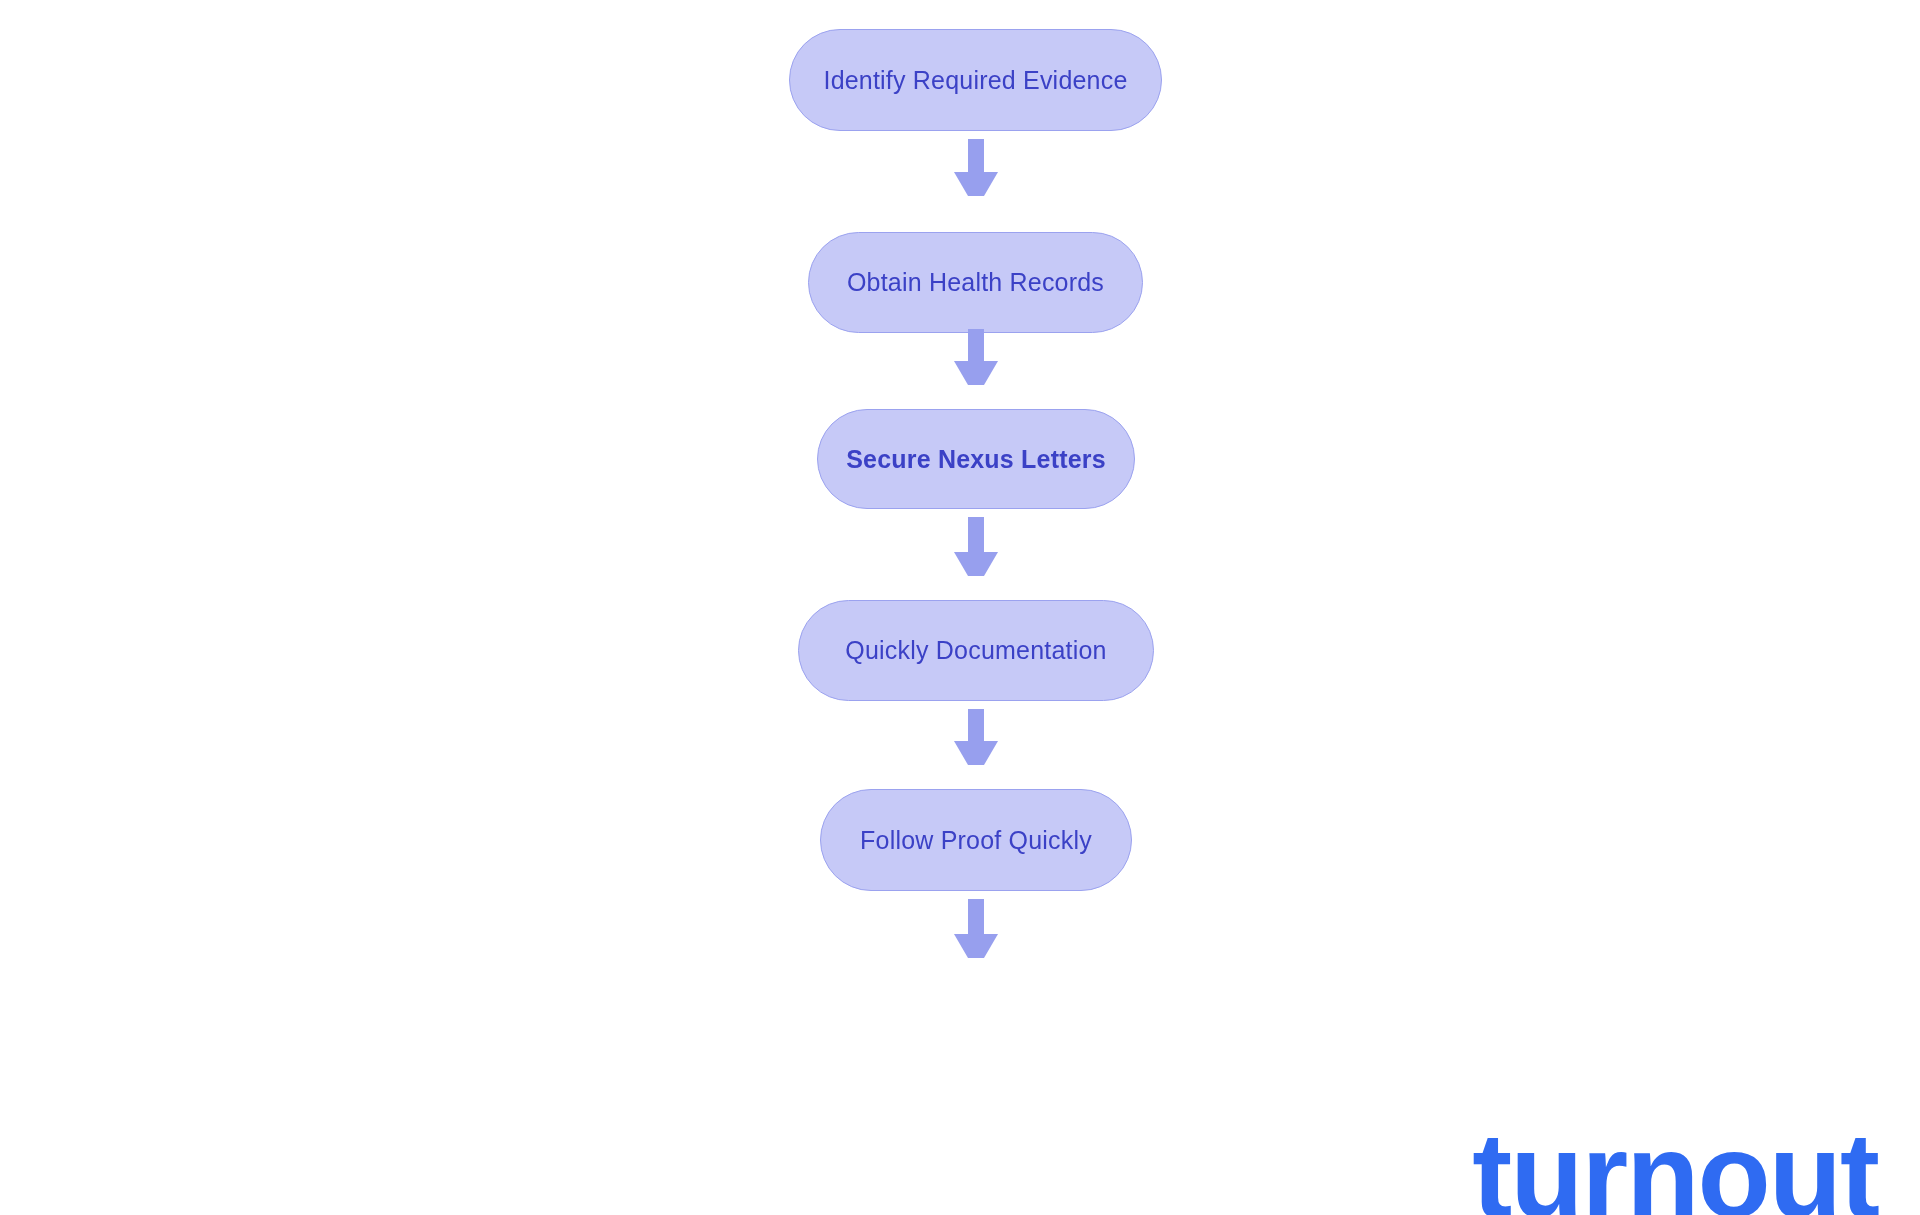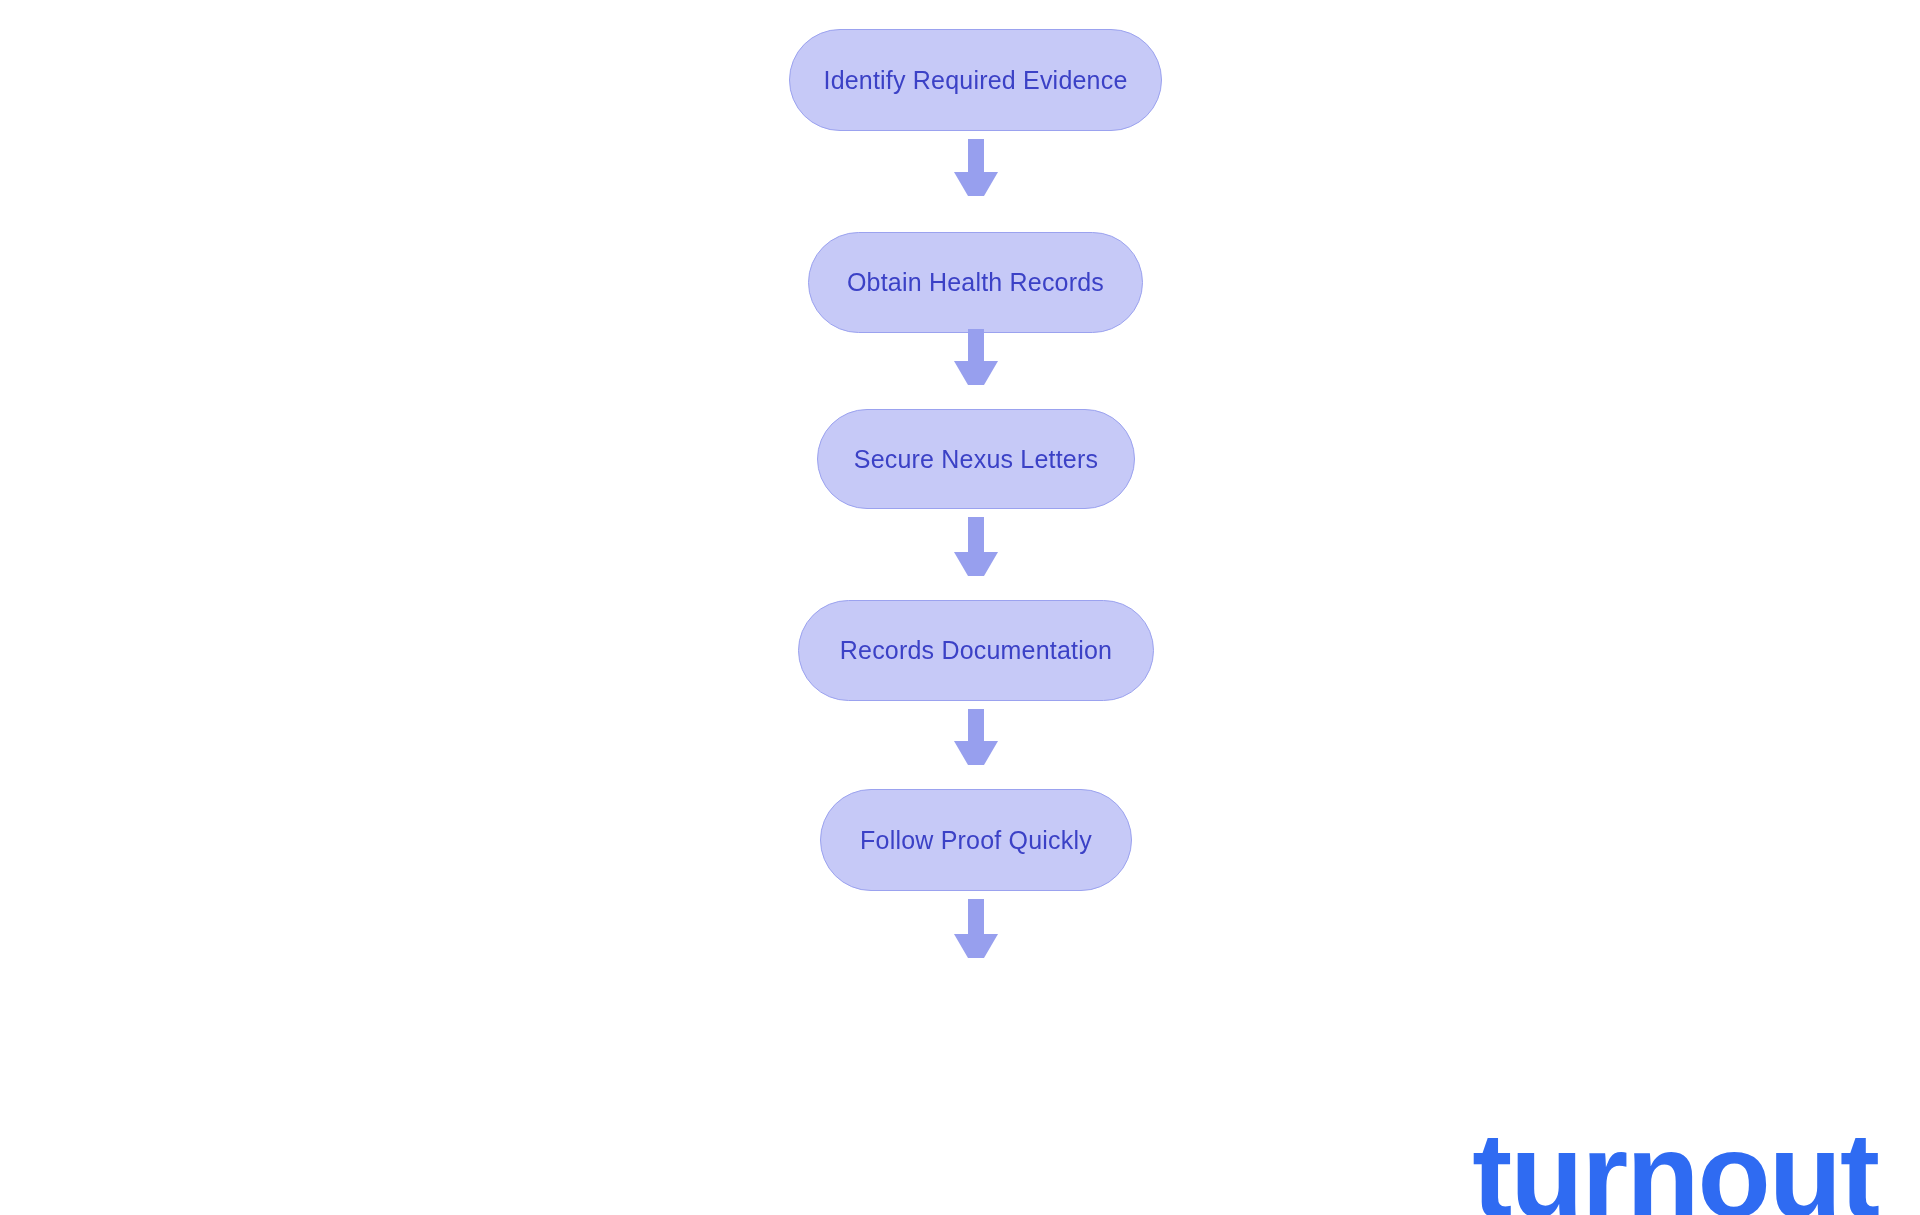--- a/index.html
+++ b/index.html
@@ -87,31 +87,31 @@
 
   <div class="node" style="left:792px; top:204px; width:335px; height:101px;margin-top:12px;">
     <span class="node-label">Obtain Health Records</span>
   </div>
 
   <div class="arrow" style="left:946px; top:305px; height:88px;">
     <div class="arrow-line"></div>
     <div class="arrow-head"></div>
   </div>
 
-  <div class="node" style="left:801px; top:393px; width:318px; height:100px;">
+  <div class="node" style="left:801px; top:393px; width:318px; height:100px;font-weight:bold;">
     <span class="node-label">Secure Nexus Letters</span>
   </div>
 
   <div class="arrow" style="left:946px; top:493px; height:91px;">
     <div class="arrow-line"></div>
     <div class="arrow-head"></div>
   </div>
 
   <div class="node" style="left:782px; top:584px; width:356px; height:101px;">
-    <span class="node-label">Records Documentation</span>
+    <span class="node-label">Quickly Documentation</span>
   </div>
 
   <div class="arrow" style="left:946px; top:685px; height:88px;">
     <div class="arrow-line"></div>
     <div class="arrow-head"></div>
   </div>
 
   <div class="node" style="left:804px; top:773px; width:312px; height:102px;">
     <span class="node-label">Follow Proof Quickly</span>
   </div>

